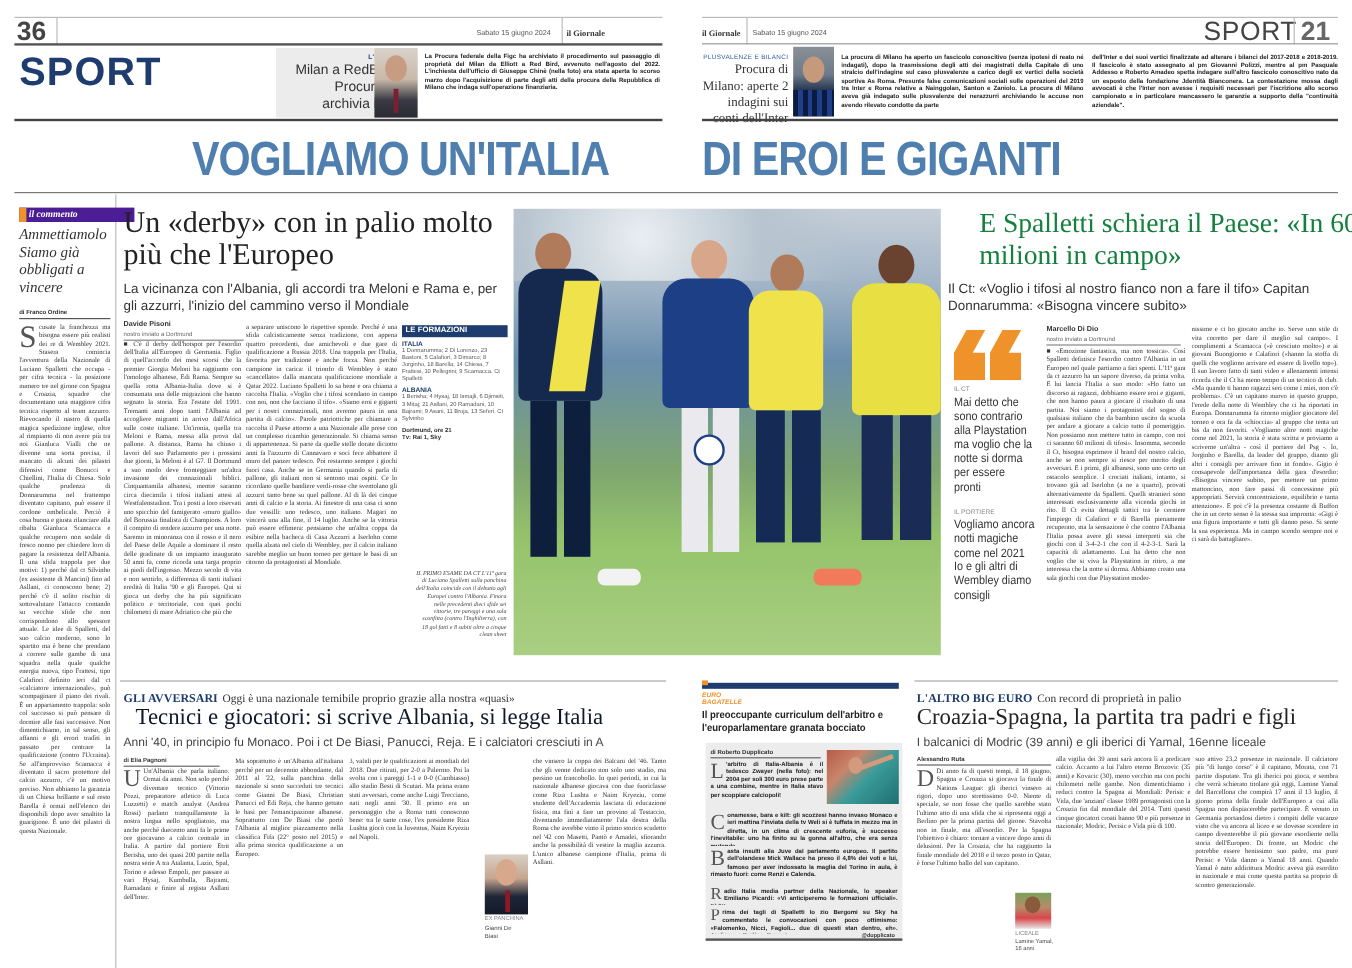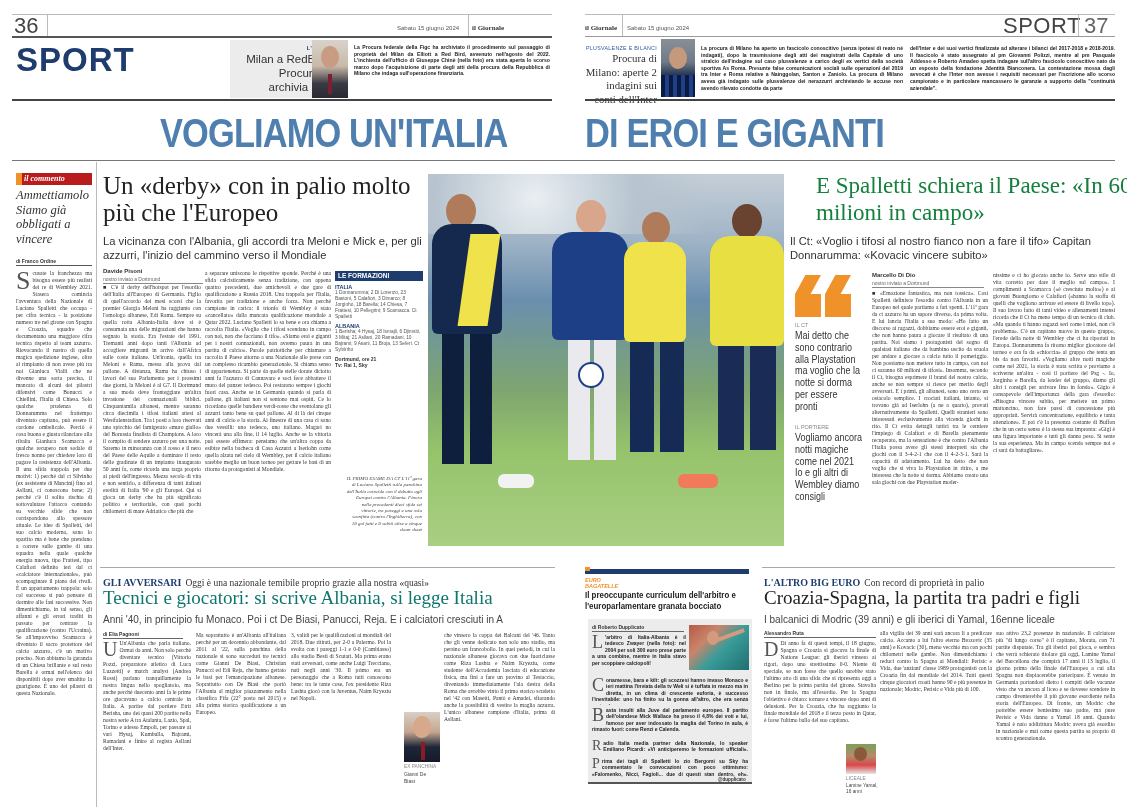--- a/index.html
+++ b/index.html
@@ -4,21 +4,21 @@
 <style>
 *{box-sizing:border-box;margin:0;padding:0}
 body{width:1127px;height:807px;background:#fff;font-family:"Liberation Serif",serif;color:#222;overflow:hidden;position:relative}
 .abs{position:absolute}
 .rule{position:absolute;background:#333}
 .sans{font-family:"Liberation Sans",sans-serif}
 .serif{font-family:"Liberation Serif",serif}
 .tiny{font-family:"Liberation Serif",serif;font-size:5.6px;line-height:7px;color:#333;text-align:justify;overflow:hidden}
 .tinys{font-family:"Liberation Sans",sans-serif;font-size:5.3px;line-height:7px;color:#222;text-align:justify;overflow:hidden;font-weight:bold}
 .kick{font-family:"Liberation Sans",sans-serif;font-size:6px;letter-spacing:.3px}
-.pg{font-family:"Liberation Sans",sans-serif;font-weight:normal;color:#444}
+.pg{font-family:"Liberation Sans",sans-serif;font-weight:bold;color:#444}
 .photo{position:absolute;overflow:hidden}
 .byline{font-family:"Liberation Sans",sans-serif;font-size:6px;font-weight:bold;color:#333}
 .bysub{font-family:"Liberation Sans",sans-serif;font-size:5px;color:#666;border-bottom:1px solid #888;padding-bottom:1px}
 .dropcap{float:left;font-size:26px;line-height:22px;margin-right:2px;color:#555;font-family:"Liberation Serif",serif}
 </style>
 </head>
 <body>
 
 <div class="rule" style="left:12px;top:14px;width:540px;height:1px;background:#bbb"></div>
 <div class="abs pg" style="left:14px;top:14px;font-size:22px;line-height:24px">36</div>
@@ -38,50 +38,50 @@
 </div>
 <div class="abs tinys" style="left:354px;top:44px;width:196px;height:52px;font-size:5.1px;line-height:6.6px">La Procura federale della Figc ha archiviato il procedimento sul passaggio di proprietà del Milan da Elliott a Red Bird, avvenuto nell'agosto del 2022. L'inchiesta dell'ufficio di Giuseppe Chinè (nella foto) era stata aperta lo scorso marzo dopo l'acquisizione di parte degli atti della procura della Repubblica di Milano che indaga sull'operazione finanziaria.</div>
 <div class="rule" style="left:12px;top:99px;width:540px;height:2px;background:#444"></div>
 
 <div class="rule" style="left:585px;top:14px;width:530px;height:1px;background:#bbb"></div>
 <div class="abs serif" style="left:585px;top:24px;font-size:7px;font-weight:bold;color:#333">il Giornale</div>
 <div class="rule" style="left:622px;top:15px;width:1px;height:22px;background:#bbb"></div>
 <div class="abs sans" style="left:627px;top:25px;font-size:6px;color:#555">Sabato 15 giugno 2024</div>
 <div class="abs sans" style="left:1003px;top:14px;font-size:22px;color:#444;line-height:24px;letter-spacing:.5px">SPORT</div>
 <div class="rule" style="left:1078px;top:15px;width:1px;height:22px;background:#bbb"></div>
-<div class="abs pg" style="left:1084px;top:14px;font-size:22px;line-height:24px;color:#666">37</div>
+<div class="abs pg" style="left:1084px;top:14px;font-size:22px;line-height:24px;color:#666">21</div>
 <div class="rule" style="left:585px;top:36px;width:530px;height:1px;background:#999"></div>
 
 <div class="abs kick" style="left:585px;top:45px;width:72px;text-align:right;color:#2b5d9a;font-size:5.3px">PLUSVALENZE E BILANCI</div>
 <div class="abs serif" style="left:585px;top:52px;width:72px;text-align:right;font-size:10.8px;line-height:13.5px;color:#333">Procura di Milano: aperte 2 indagini sui conti dell'Inter</div>
 <div class="photo" style="left:661px;top:39px;width:34px;height:58px;background:linear-gradient(180deg,#8a8f96 0%,#6d7a8a 40%,#0e1f3c 70%,#111 100%)">
   <div style="position:absolute;left:8px;top:8px;width:18px;height:22px;border-radius:50%;background:#c5997c"></div>
   <div style="position:absolute;left:0;top:36px;width:34px;height:22px;background:repeating-linear-gradient(90deg,#0b1a40 0 4px,#1f3f8a 4px 8px)"></div>
 </div>
 <div class="abs tinys" style="left:701px;top:45px;width:202px;height:50px;font-size:5.1px;line-height:6.6px">La procura di Milano ha aperto un fascicolo conoscitivo (senza ipotesi di reato né indagati), dopo la trasmissione degli atti dei magistrati della Capitale di uno stralcio dell'indagine sul caso plusvalenze a carico degli ex vertici della società sportiva As Roma. Presunte false comunicazioni sociali sulle operazioni del 2019 tra Inter e Roma relative a Nainggolan, Santon e Zaniolo. La procura di Milano aveva già indagato sulle plusvalenze dei nerazzurri archiviando le accuse non avendo rilevato condotte da parte</div>
 <div class="abs tinys" style="left:910px;top:45px;width:205px;height:50px;font-size:5.1px;line-height:6.6px">dell'Inter e dei suoi vertici finalizzate ad alterare i bilanci del 2017-2018 e 2018-2019. Il fascicolo è stato assegnato al pm Giovanni Polizzi, mentre al pm Pasquale Addesso e Roberto Amadeo spetta indagare sull'altro fascicolo conoscitivo nato da un esposto della fondazione Jdentità Bianconera. La contestazione mossa dagli avvocati è che l'Inter non avesse i requisiti necessari per l'iscrizione allo scorso campionato e in particolare mancassero le garanzie a supporto della "continuità aziendale".</div>
 <div class="rule" style="left:585px;top:99px;width:530px;height:2px;background:#444"></div>
 
 <div class="abs sans" style="left:160px;top:110px;font-size:40px;line-height:46px;font-weight:900;color:#4f7fae;letter-spacing:-1px;transform:scaleX(0.86);transform-origin:left top;white-space:nowrap">VOGLIAMO UN'ITALIA</div>
 <div class="abs sans" style="left:585px;top:110px;font-size:40px;line-height:46px;font-weight:900;color:#4f7fae;letter-spacing:-1px;transform:scaleX(0.86);transform-origin:left top;white-space:nowrap">DI EROI E GIGANTI</div>
 <div class="rule" style="left:12px;top:160px;width:1103px;height:1px;background:#777"></div>
 
 <div class="rule" style="left:96px;top:162px;width:1px;height:645px;background:#bbb"></div>
-<div class="abs" style="left:16px;top:173px;width:76px;height:12px;background:#b91c1c">
+<div class="abs" style="left:16px;top:173px;width:96px;height:12px;background:#4c1d95">
   <div style="position:absolute;left:0;top:0;width:6px;height:12px;background:#f0922a"></div>
   <span class="serif" style="position:absolute;left:8px;top:1px;font-size:8px;font-style:italic;font-weight:bold;color:#fff">il commento</span>
 </div>
 <div class="abs serif" style="left:16px;top:188px;width:80px;font-size:12.5px;line-height:14.5px;font-style:italic;color:#333">Ammettiamolo Siamo già obbligati a vincere</div>
 <div class="abs sans" style="left:16px;top:258px;font-size:5px;font-weight:bold;color:#333;border-bottom:1px solid #555;width:76px;padding-bottom:1px">di Franco Ordine</div>
 <div class="abs tiny" style="left:16px;top:270px;width:76px;height:532px">
   <span class="dropcap">S</span><span>cusate la franchezza ma bisogna essere più realisti dei re di Wembley 2021. Stasera comincia l'avventura della Nazionale di Luciano Spalletti che occupa - per cifra tecnica - la posizione numero tre nel girone con Spagna e Croazia, squadre che documentano una maggiore cifra tecnica rispetto al team azzurro. Rievocando il nastro di quella magica spedizione inglese, oltre al rimpianto di non avere più tra noi Gianluca Vialli che ne divenne una sorta precisa, il mancato di alcuni dei pilastri difensivi come Bonucci e Chiellini, l'Italia di Chiesa. Solo qualche prudenza di Donnarumma nel frattempo diventato capitano, può essere il cordone ombelicale. Perciò è cosa buona e giusta rilanciare alla ribalta Gianluca Scamacca e qualche recupero non sodale di fresco nonno per chiedere loro di pagare la resistenza dell'Albania. Il una sfida trappola per due motivi: 1) perché dal ct Silvinho (ex assistente di Mancini) fino ad Asllani, ci conoscono bene; 2) perché c'è il solito rischio di sottovalutare l'attacco contando su vecchie sfide che non corrispondono allo spessore attuale. Le idee di Spalletti, del suo calcio moderno, sono lo spartito ma è bene che prendano a correre sulle gambe di una squadra nella quale qualche energia nuova, tipo Frattesi, tipo Calafiori definito ieri dal ct «calciatore internazionale», può scompaginare il piano dei rivali. È un appartamento trappola: solo col successo si può pensare di dormire alle fasi successive. Non dimentichiamo, in tal senso, gli affanni e gli errori tradìti in passato per centrare la qualificazione (contro l'Ucraina). Se all'improvviso Scamacca è diventato il sacro protettore del calcio azzurro, c'è un motivo preciso. Non abbiamo la garanzia di un Chiesa brillante e sul resto Barella è ormai nell'elenco dei disponibili dopo aver smaltito la guarigione. È uno dei pilastri di questa Nazionale.</span>
 </div>
 
 <div class="abs serif" style="left:103px;top:172px;width:320px;font-size:25px;line-height:27px;color:#222">Un «derby» con in palio molto più che l'Europeo</div>
-<div class="abs sans" style="left:103px;top:235px;width:325px;font-size:11.2px;line-height:13.5px;color:#333">La vicinanza con l'Albania, gli accordi tra Meloni e Mick e, per gli azzurri, l'inizio del cammino verso il Mondiale</div>
+<div class="abs sans" style="left:103px;top:235px;width:325px;font-size:11.2px;line-height:13.5px;color:#333">La vicinanza con l'Albania, gli accordi tra Meloni e Rama e, per gli azzurri, l'inizio del cammino verso il Mondiale</div>
 <div class="abs byline" style="left:103px;top:268px">Davide Pisoni</div>
 <div class="abs bysub" style="left:103px;top:276px;width:100px">nostro inviato a Dortmund</div>
 <div class="abs tiny" style="left:103px;top:284px;width:98px;height:264px">■ C'è il derby dell'hotspot per l'esordio dell'Italia all'Europeo di Germania. Figlio di quell'accordo dei mesi scorsi che la premier Giorgia Meloni ha raggiunto con l'omologo albanese, Edi Rama. Sempre su quella rotta Albania-Italia dove si è consumata una delle migrazioni che hanno segnato la storia. Era l'estate del 1991. Tremanti anni dopo tanti l'Albania ad accogliere migranti in arrivo dall'Africa sulle coste italiane. Un'ironia, quella tra Meloni e Rama, messa alla prova dal pallone. A distanza, Rama ha chiuso i lavori del suo Parlamento per i prossimi due giorni, la Meloni è al G7. Il Dortmund a suo modo deve fronteggiare un'altra invasione dei connazionali biblici. Cinquantamila albanesi, mentre saranno circa diecimila i tifosi italiani attesi al Westfalenstadion. Tra i posti a loro riservati uno spicchio del famigerato «muro giallo» del Borussia finalista di Champions. A loro il compito di rendere azzurro per una notte. Saremo in minoranza con il rosso e il nero del Paese delle Aquile a dominare il resto delle gradinate di un impianto inaugurato 50 anni fa, come ricorda una targa proprio ai piedi dell'ingresso. Mezzo secolo di vita e non sentirlo, a differenza di tanti italiani eredità di Italia '90 e gli Europei. Qui si gioca un derby che ha più significato politico e territoriale, con quei pochi chilometri di mare Adriatico che più che</div>
 <div class="abs tiny" style="left:205px;top:270px;width:126px;height:278px">a separare uniscono le rispettive sponde. Perché è una sfida calcisticamente senza tradizione, con appena quattro precedenti, due amichevoli e due gare di qualificazione a Russia 2018. Una trappola per l'Italia, favorita per tradizione e anche forza. Non perché campione in carica: il trionfo di Wembley è stato «cancellato» dalla mancata qualificazione mondiale a Qatar 2022. Luciano Spalletti lo sa bene e ora chiama a raccolta l'Italia. «Voglio che i tifosi scendano in campo con noi, non che facciano il tifo». «Siamo eroi e giganti per i nostri connazionali, non avremo paura in una partita di calcio». Parole patriottiche per chiamare a raccolta il Paese attorno a una Nazionale alle prese con un complesso ricambio generazionale. Si chiama senso di appartenenza. Si parte da quelle stelle dorate diciotto anni fa l'azzurro di Cannavaro e soci fece abbattere il muro del panzer tedesco. Poi restarono sempre i giochi fuori casa. Anche se in Germania quando si parla di pallone, gli italiani non si sentono mai ospiti. Ce lo ricordano quelle bandiere verdi-rosse che sventolano gli azzurri tanto bene su quel pallone. Al di là dei cinque anni di calcio e la storia. Ai finestre di una casa ci sono due vessilli: uno tedesco, uno italiano. Magari no vincerà una alla fine, il 14 luglio. Anche se la vittoria può essere effimera: pensiamo che un'altra coppa da esibire nella bacheca di Casa Azzurri a Iserlohn come quella alzata nel cielo di Wembley, per il calcio italiano sarebbe meglio un buon torneo per gettare le basi di un ritorno da protagonisti al Mondiale.</div>
 
 <div class="abs" style="left:335px;top:271px;width:88px;height:100px">
   <div class="sans" style="background:#1e3c6e;color:#fff;font-size:6.5px;font-weight:bold;padding:1px 3px;height:10px">LE FORMAZIONI</div>
   <div class="sans" style="font-size:5.5px;font-weight:bold;color:#1e3c6e;margin-top:3px">ITALIA</div>
   <div class="sans" style="font-size:4.8px;line-height:6px;color:#555">1 Donnarumma; 2 Di Lorenzo, 23 Bastoni, 5 Calafiori, 3 Dimarco; 8 Jorginho, 18 Barella; 14 Chiesa, 7 Frattesi, 10 Pellegrini; 9 Scamacca. Ct Spalletti</div>
   <div class="sans" style="font-size:5.5px;font-weight:bold;color:#1e3c6e;margin-top:3px">ALBANIA</div>
@@ -113,42 +113,42 @@
 
   <div style="position:absolute;left:304px;top:30px;width:30px;height:34px;border-radius:50%;background:#6a4330"></div>
   <div style="position:absolute;left:282px;top:62px;width:74px;height:110px;border-radius:20px 20px 6px 6px;background:#e8df42"></div>
   <div style="position:absolute;left:290px;top:172px;width:26px;height:104px;background:#1a2b56"></div>
   <div style="position:absolute;left:322px;top:172px;width:26px;height:104px;background:#1a2b56"></div>
   <div style="position:absolute;left:250px;top:300px;width:40px;height:14px;border-radius:6px;background:#f07a5a"></div>
   <div style="position:absolute;left:70px;top:300px;width:36px;height:14px;border-radius:6px;background:#f2f2f2"></div>
 </div>
 
 <div class="abs serif" style="left:816px;top:172px;width:330px;font-size:23px;line-height:27px;color:#15803d">E Spalletti schiera il Paese: «In 60 milioni in campo»</div>
-<div class="abs sans" style="left:790px;top:235px;width:330px;font-size:11.2px;line-height:13.5px;color:#333">Il Ct: «Voglio i tifosi al nostro fianco non a fare il tifo» Capitan Donnarumma: «Kovacic vincere subito»</div>
+<div class="abs sans" style="left:790px;top:235px;width:330px;font-size:11.2px;line-height:13.5px;color:#333">Il Ct: «Voglio i tifosi al nostro fianco non a fare il tifo» Capitan Donnarumma: «Bisogna vincere subito»</div>
 
 <div class="abs" style="left:795px;top:275px;width:60px;height:42px">
   <div style="position:absolute;left:0;top:0;width:26px;height:42px;background:#f0922a;clip-path:polygon(40% 0,100% 0,60% 45%,100% 45%,100% 100%,0 100%,0 45%)"></div>
   <div style="position:absolute;left:30px;top:0;width:26px;height:42px;background:#f0922a;clip-path:polygon(40% 0,100% 0,60% 45%,100% 45%,100% 100%,0 100%,0 45%)"></div>
 </div>
 <div class="abs sans" style="left:795px;top:322px;font-size:5.5px;color:#888">IL CT</div>
 <div class="abs sans" style="left:795px;top:330px;width:75px;font-size:10px;line-height:11.8px;color:#333;transform:scaleX(.9);transform-origin:left top">Mai detto che sono contrario alla Playstation ma voglio che la notte si dorma per essere pronti</div>
 <div class="abs sans" style="left:795px;top:424px;font-size:5.5px;color:#888">IL PORTIERE</div>
 <div class="abs sans" style="left:795px;top:432px;width:75px;font-size:10px;line-height:11.8px;color:#333;transform:scaleX(.9);transform-origin:left top">Vogliamo ancora notti magiche come nel 2021 Io e gli altri di Wembley diamo consigli</div>
 
 <div class="abs byline" style="left:872px;top:272px">Marcello Di Dio</div>
 <div class="abs bysub" style="left:872px;top:280px;width:112px">nostro inviato a Dortmund</div>
 <div class="abs tiny" style="left:872px;top:290px;width:116px;height:258px">■ «Emozione fantastica, ma non tossica». Così Spalletti definisce l'esordio contro l'Albania in un Europeo nel quale partiamo a fari spenti. L'11ª gara da ct azzurro ha un sapore diverso, da prima volta. E lui lancia l'Italia a suo modo: «Ho fatto un discorso ai ragazzi, dobbiamo essere eroi e giganti, che non hanno paura a giocare il risultato di una partita. Noi siamo i protagonisti del sogno di qualsiasi italiano che da bambino uscito da scuola per andare a giocare a calcio tutto il pomeriggio. Non possiamo non mettere tutto in campo, con noi ci saranno 60 milioni di tifosi». Insomma, secondo il Ct, bisogna esprimere il brand del nostro calcio, anche se non sempre si riesce per merito degli avversari. E i primi, gli albanesi, sono uno certo un ostacolo semplice. I crociati italiani, intanto, si trovano già ad Iserlohn (a ne a quarto), provati alternativamente da Spalletti. Quelli stranieri sono interessati esclusivamente alla vicenda giochi in rito. Il Ct evita dettagli tattici tra le cerniere l'impiego di Calafiori e di Barella pienamente recuperato, ma la sensazione è che contro l'Albania l'Italia possa avere gli stessi interpreti sia che giochi con il 3-4-2-1 che con il 4-2-3-1. Sarà la capacità di adattamento. Lui ha detto che non voglio che si viva la Playstation in ritiro, a me interessa che la notte si dorma. Abbiamo creato una sala giochi con due Playstation moder-</div>
 <div class="abs tiny" style="left:993px;top:272px;width:122px;height:276px">nissime e ci ho giocato anche io. Serve uno stile di vita corretto per dare il meglio sul campo». I complimenti a Scamacca («è cresciuto molto») e ai giovani Buongiorno e Calafiori («hanno la stoffa di quelli che vogliono arrivare ed essere di livello top»). Il suo lavoro fatto di tanti video e allenamenti intensi ricorda che il Ct ha meno tempo di un tecnico di club. «Ma quando ti hanno ragazzi seri come i miei, non c'è problema». C'è un capitano nuovo in questo gruppo, l'erede della notte di Wembley che ci ha riportati in Europa. Donnarumma fa ritorno miglior giocatore del torneo e ora fa da «chioccia» al gruppo che tenta un bis da non favoriti. «Vogliamo altre notti magiche come nel 2021, la storia è stata scritta e proviamo a scriverne un'altra - così il portiere del Psg -. Io, Jorginho e Barella, da leader del gruppo, diamo gli altri i consigli per arrivare fino in fondo». Gigio è consapevole dell'importanza della gara d'esordio: «Bisogna vincere subito, per mettere un primo mattoncino, non fare passi di concessione più appropriati. Servirà concentrazione, equilibrio e tanta attenzione». E poi c'è la presenza costante di Buffon che in un certo senso è la stessa sua impronta: «Gigi è una figura importante e tutti gli danno peso. Si sente la sua esperienza. Ma in campo scendo sempre noi e ci sarà da battagliare».</div>
 
 <div class="rule" style="left:100px;top:567px;width:455px;height:1px;background:#aaa"></div>
 <div class="abs" style="left:103px;top:572px;width:455px;white-space:nowrap">
   <span class="serif" style="font-size:10px;font-weight:bold;color:#1e3c6e">GLI AVVERSARI</span>
   <span class="serif" style="font-size:9.5px;color:#333">Oggi è una nazionale temibile proprio grazie alla nostra «quasi»</span>
 </div>
-<div class="abs serif" style="left:103px;top:587px;width:455px;font-size:19px;line-height:22px;color:#0f766e;white-space:nowrap">Tecnici e giocatori: si scrive Albania, si legge Italia</div>
+<div class="abs serif" style="left:113px;top:587px;width:455px;font-size:19px;line-height:22px;color:#0f172a;white-space:nowrap">Tecnici e giocatori: si scrive Albania, si legge Italia</div>
 <div class="abs sans" style="left:103px;top:614px;width:455px;font-size:10px;line-height:12px;color:#444;white-space:nowrap">Anni '40, in principio fu Monaco. Poi i ct De Biasi, Panucci, Reja. E i calciatori cresciuti in A</div>
 <div class="abs sans" style="left:103px;top:631px;width:80px;font-size:5px;font-weight:bold;color:#333;border-bottom:1px solid #666;padding-bottom:1px">di Elia Pagnoni</div>
 <div class="abs tiny" style="left:103px;top:640px;width:88px;height:160px">
   <span class="dropcap" style="font-size:20px;line-height:18px">U</span><span>Un'Albania che parla italiano. Ormai da anni. Non solo perché diventare tecnico (Vittorio Pozzi, preparatore atletico di Luca Luzzetti) e match analyst (Andrea Rossi) parlano tranquillamente la nostra lingua nello spogliatoio, ma anche perché duecento anni fa le prime ore giocavano a calcio centrale in Italia. A partire dal portiere Etrit Berisha, uno dei quasi 200 partite nella nostra serie A tra Atalanta, Lazio, Spal, Torino e adesso Empoli, per passare ai vari Hysaj, Kumbulla, Bajrami, Ramadani e finire al regista Asllani dell'Inter.</span>
 </div>
 <div class="abs tiny" style="left:196px;top:632px;width:90px;height:170px">Ma soprattutto è un'Albania all'italiana perché per un decennio abbondante, dal 2011 al '22, sulla panchina della nazionale si sono succeduti tre tecnici come Gianni De Biasi, Christian Panucci ed Edi Reja, che hanno gettato le basi per l'emancipazione albanese. Soprattutto con De Biasi che portò l'Albania al miglior piazzamento nella classifica Fifa (22° posto nel 2015) e alla prima storica qualificazione a un Europeo.</div>
 <div class="abs tiny" style="left:291px;top:632px;width:100px;height:170px">3, validi per le qualificazioni ai mondiali del 2018. Due ritirati, per 2-0 a Palermo. Poi la svolta con i pareggi 1-1 e 0-0 (Cambiasso) allo stadio Besti di Scutari. Ma prima erano stati avversari, come anche Luigi Trecciano, nati negli anni '30. Il primo era un personaggio che a Roma tutti conoscono bene: tra le tante cose, l'ex presidente Riza Lushta giocò con la Juventus, Naim Kryeziu nel Napoli.</div>
 <div class="photo" style="left:404px;top:712px;width:36px;height:50px;background:linear-gradient(180deg,#d8cfc4 0%,#c6a690 40%,#1e2638 70%,#141a28 100%)">
   <div style="position:absolute;left:9px;top:4px;width:18px;height:22px;border-radius:50%;background:#d8a88c"></div>
   <div style="position:absolute;left:17px;top:30px;width:4px;height:18px;background:#8a1a26"></div>

